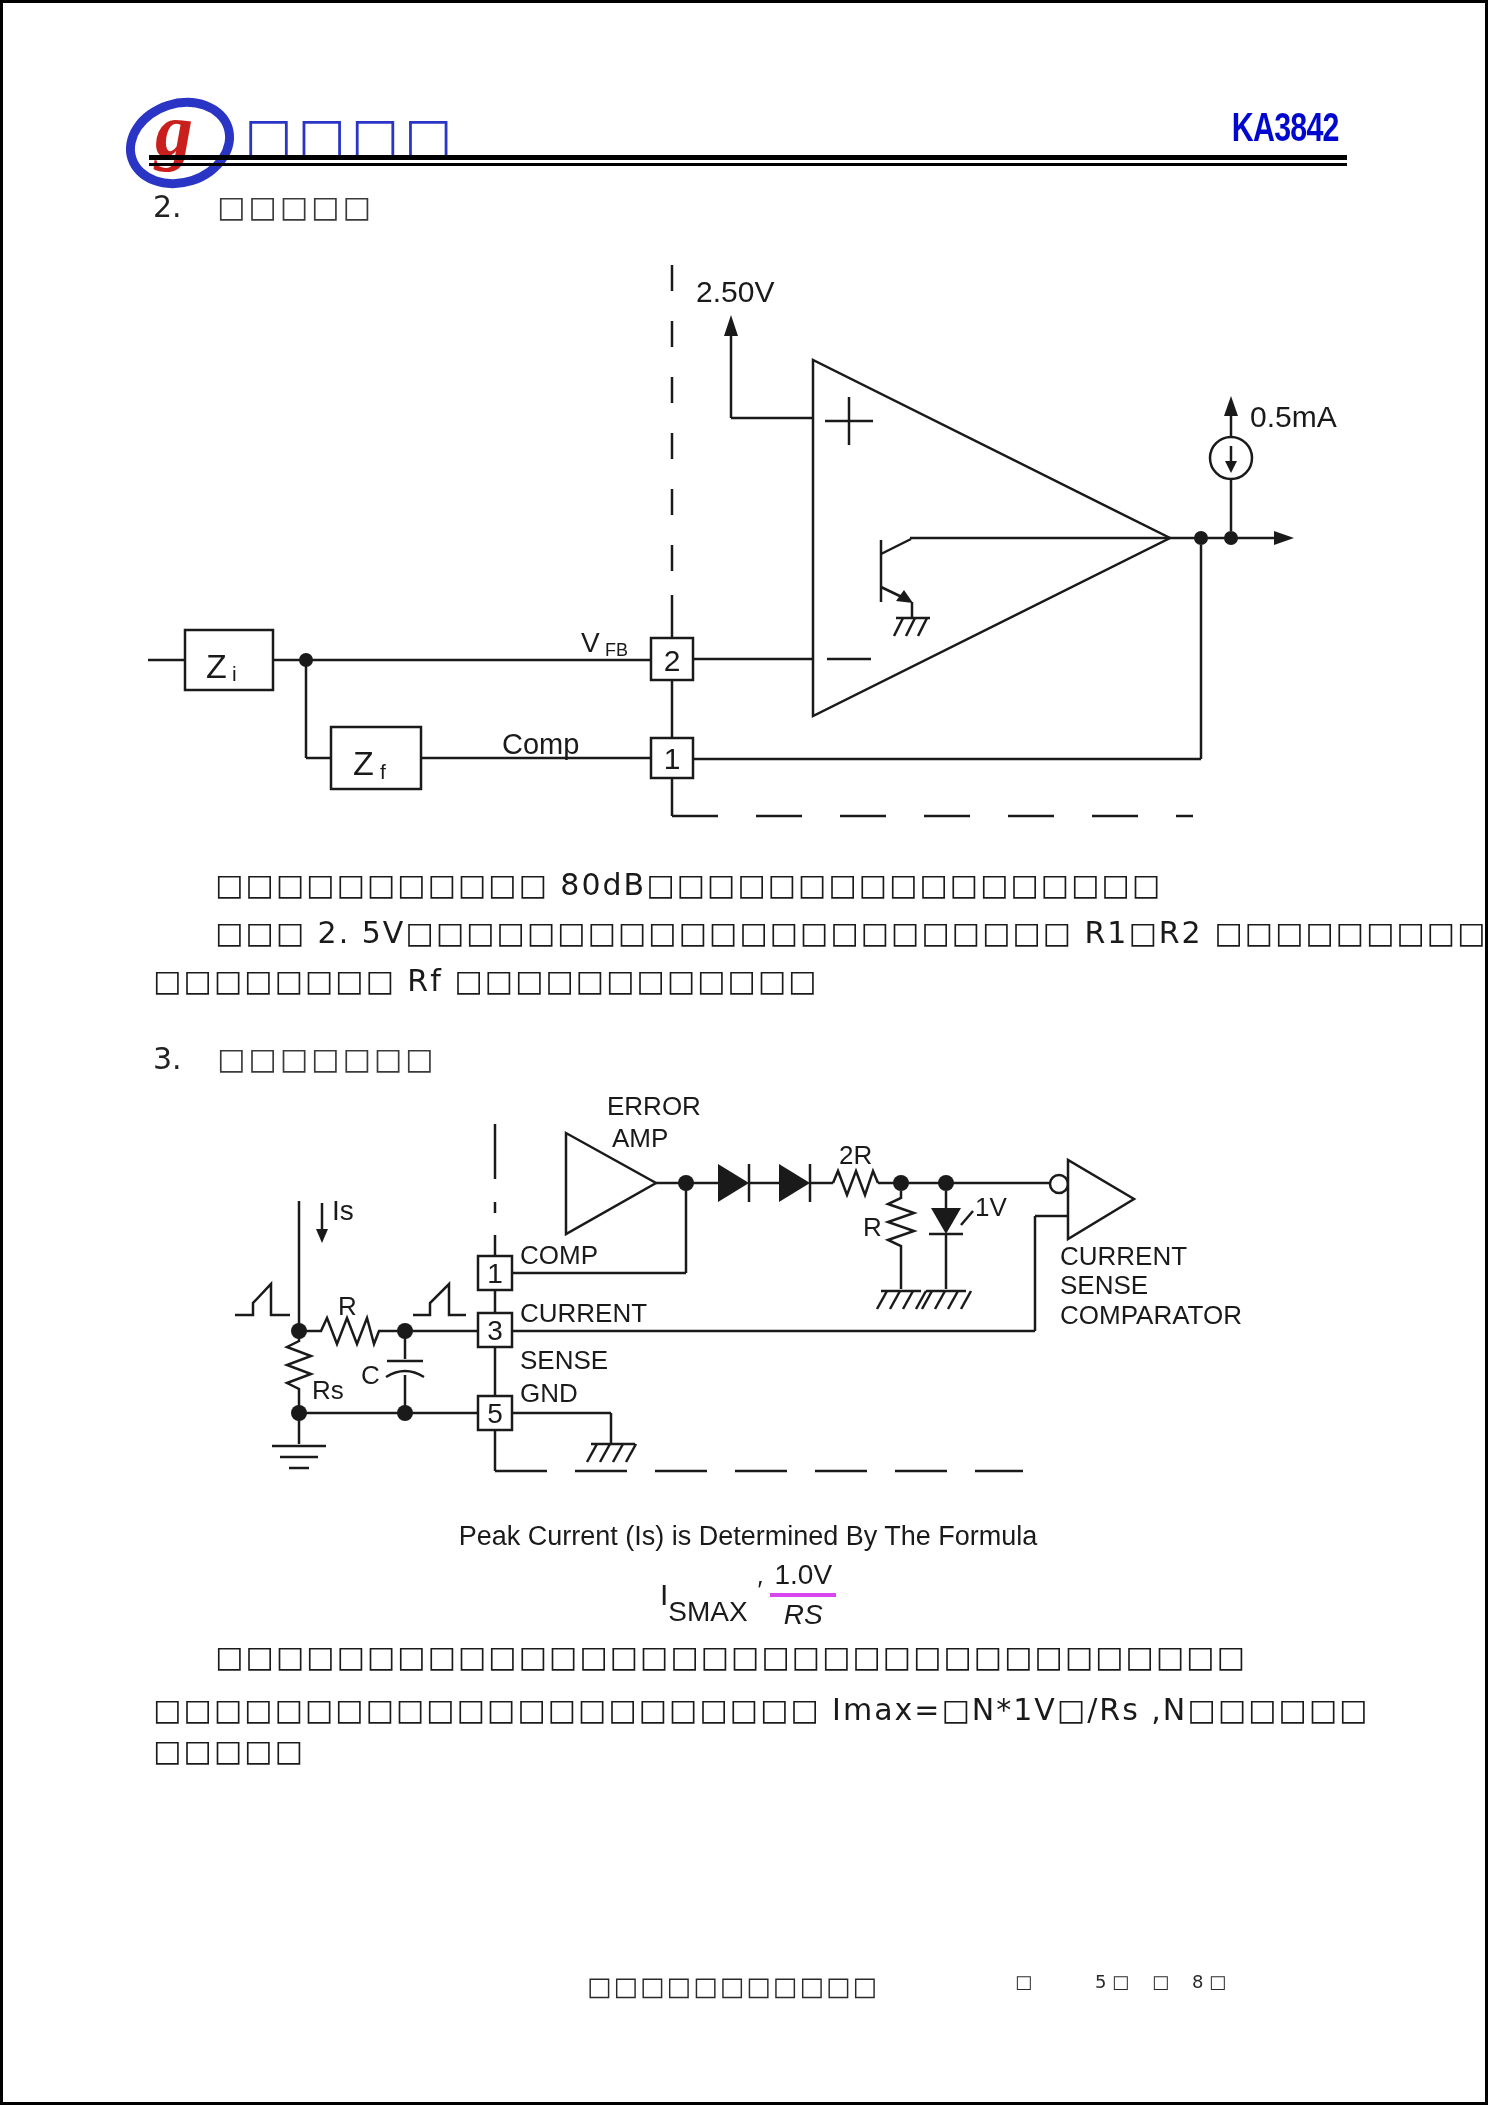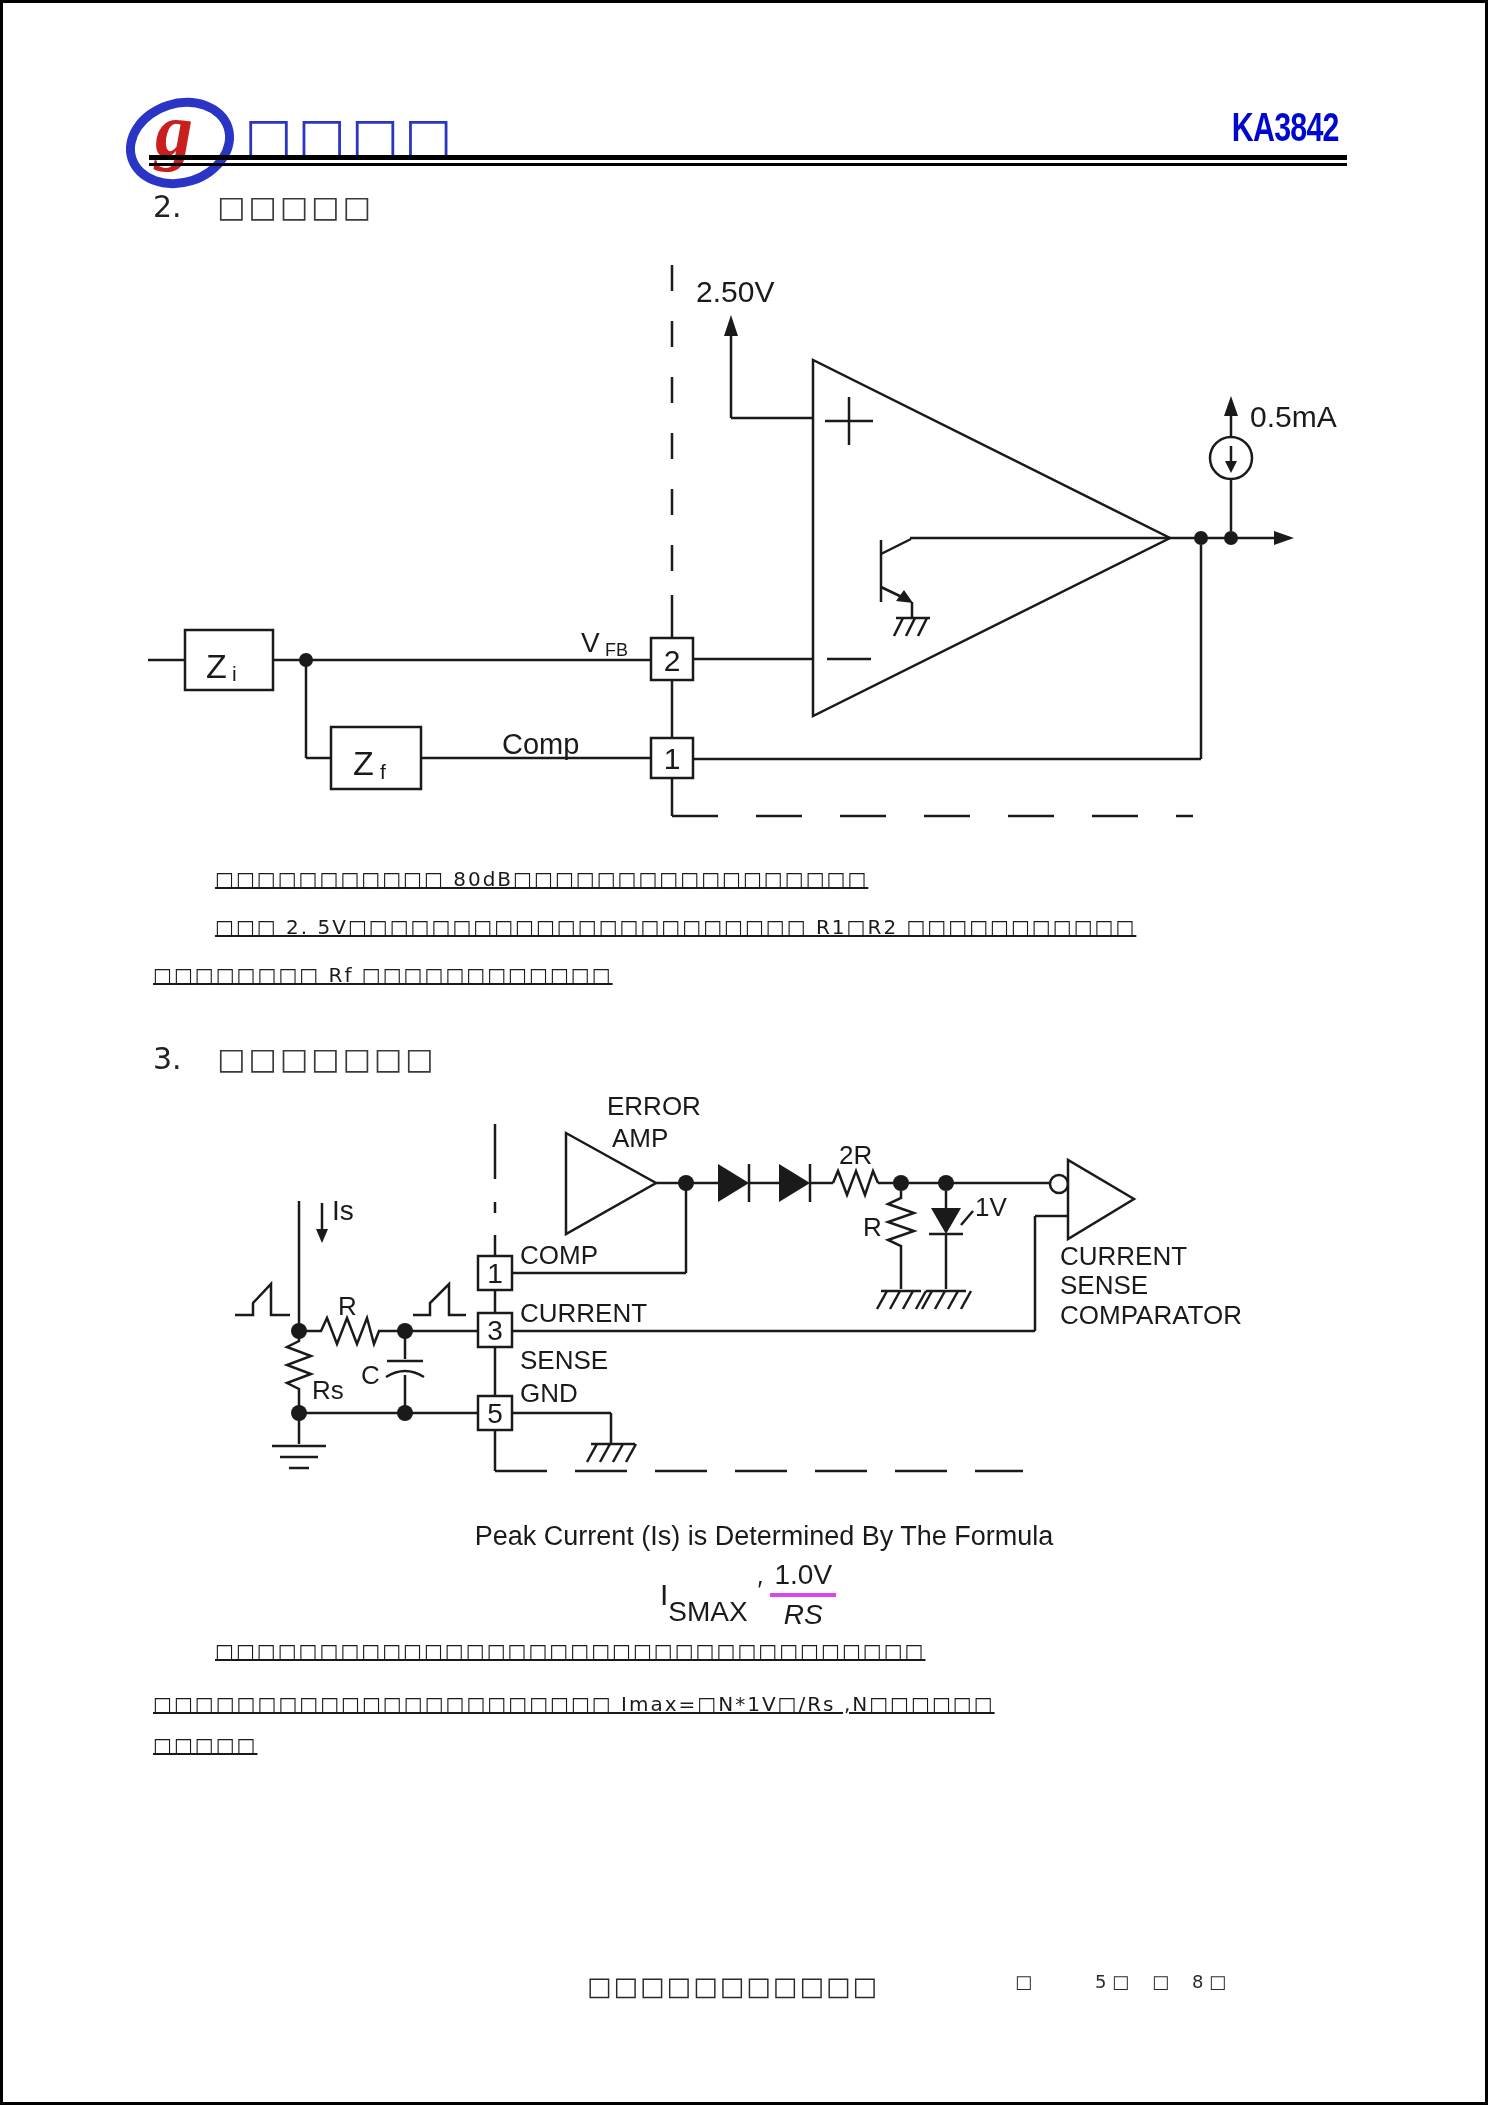--- a/index.html
+++ b/index.html
@@ -17,25 +17,25 @@
                transform:scaleX(0.76);transform-origin:right center;letter-spacing:-1px;}
   .rule1{left:146px;top:152px;width:1198px;height:5px;background:#000;}
   .rule2{left:146px;top:160px;width:1198px;height:3px;background:#000;}
   
   .heading{left:150px;font-size:30px;color:#222;}
   .heading .num{display:inline-block;width:64px;}
   .heading .boxes{color:#3a3a3a;letter-spacing:3px;}
   #heading-2{top:186px;}
   #heading-3{top:1038px;}
   
-  .para-line{left:150px;width:1230px;font-size:20px;letter-spacing:2px;
-             white-space:pre;color:#1a1a1a;text-decoration:underline;}
+  .para-line{left:150px;width:1230px;font-size:30px;letter-spacing:2px;
+             white-space:pre;color:#1a1a1a;}
   .indent{padding-left:62px;}
   
-  #formula-caption{left:166px;top:1518px;width:1190px;text-align:center;
+  #formula-caption{left:150px;top:1518px;width:1190px;text-align:center;
                    font-family:"Liberation Sans",sans-serif;font-size:27px;color:#1a1a1a;}
   #formula-row{left:150px;top:1556px;width:1190px;display:flex;justify-content:center;
                align-items:center;font-family:"Liberation Sans",sans-serif;color:#1a1a1a;}
   #formula-row .lhs{font-size:30px;}
   #formula-row .lhs-sub{font-size:28px;align-self:flex-end;padding-bottom:3px;}
   #formula-row .op{font-size:26px;margin:0 8px 10px 10px;}
   .frac{display:flex;flex-direction:column;align-items:center;}
   .frac .num{font-size:28px;border-bottom:4px solid #d946ef;padding:0 4px 2px 4px;}
   .frac .den{font-size:28px;font-style:italic;padding-top:2px;}
   

